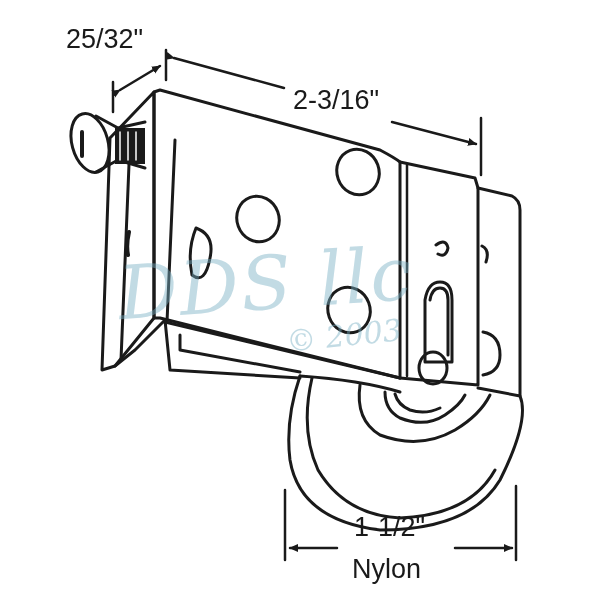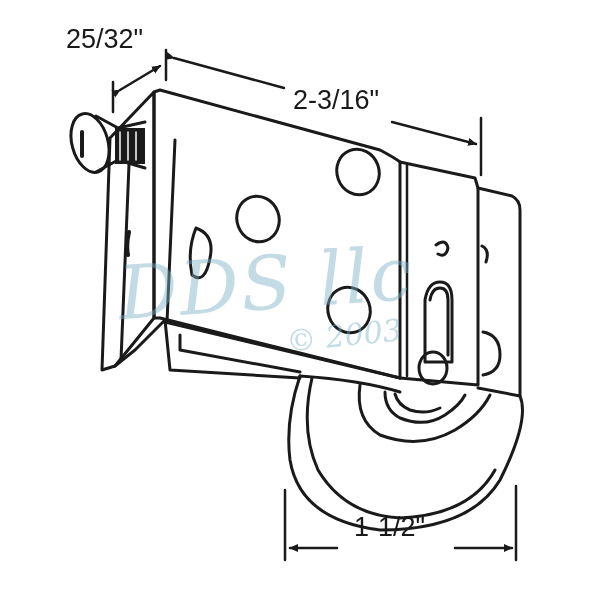--- a/index.html
+++ b/index.html
@@ -111,13 +111,14 @@
       </g>
     </g>
   </svg>
 
   <div class="watermark" style="left:118px; top:240px; font-size:74px; letter-spacing:2px; transform: rotate(-4deg);">DDS llc</div>
   <div class="watermark" style="left:286px; top:318px; font-size:30px; transform: rotate(-6deg);">© 2003</div>
 
   <div class="dim-label" style="left:66px; top:26px;">25/32"</div>
   <div class="dim-label" style="left:293px; top:87px;">2-3/16"</div>
   <div class="dim-label" style="left:354px; top:514px;">1-1/2"</div>
+  <div class="dim-label" style="left:352px; top:556px;">Nylon</div>
 </div>
 
 </body></html>

